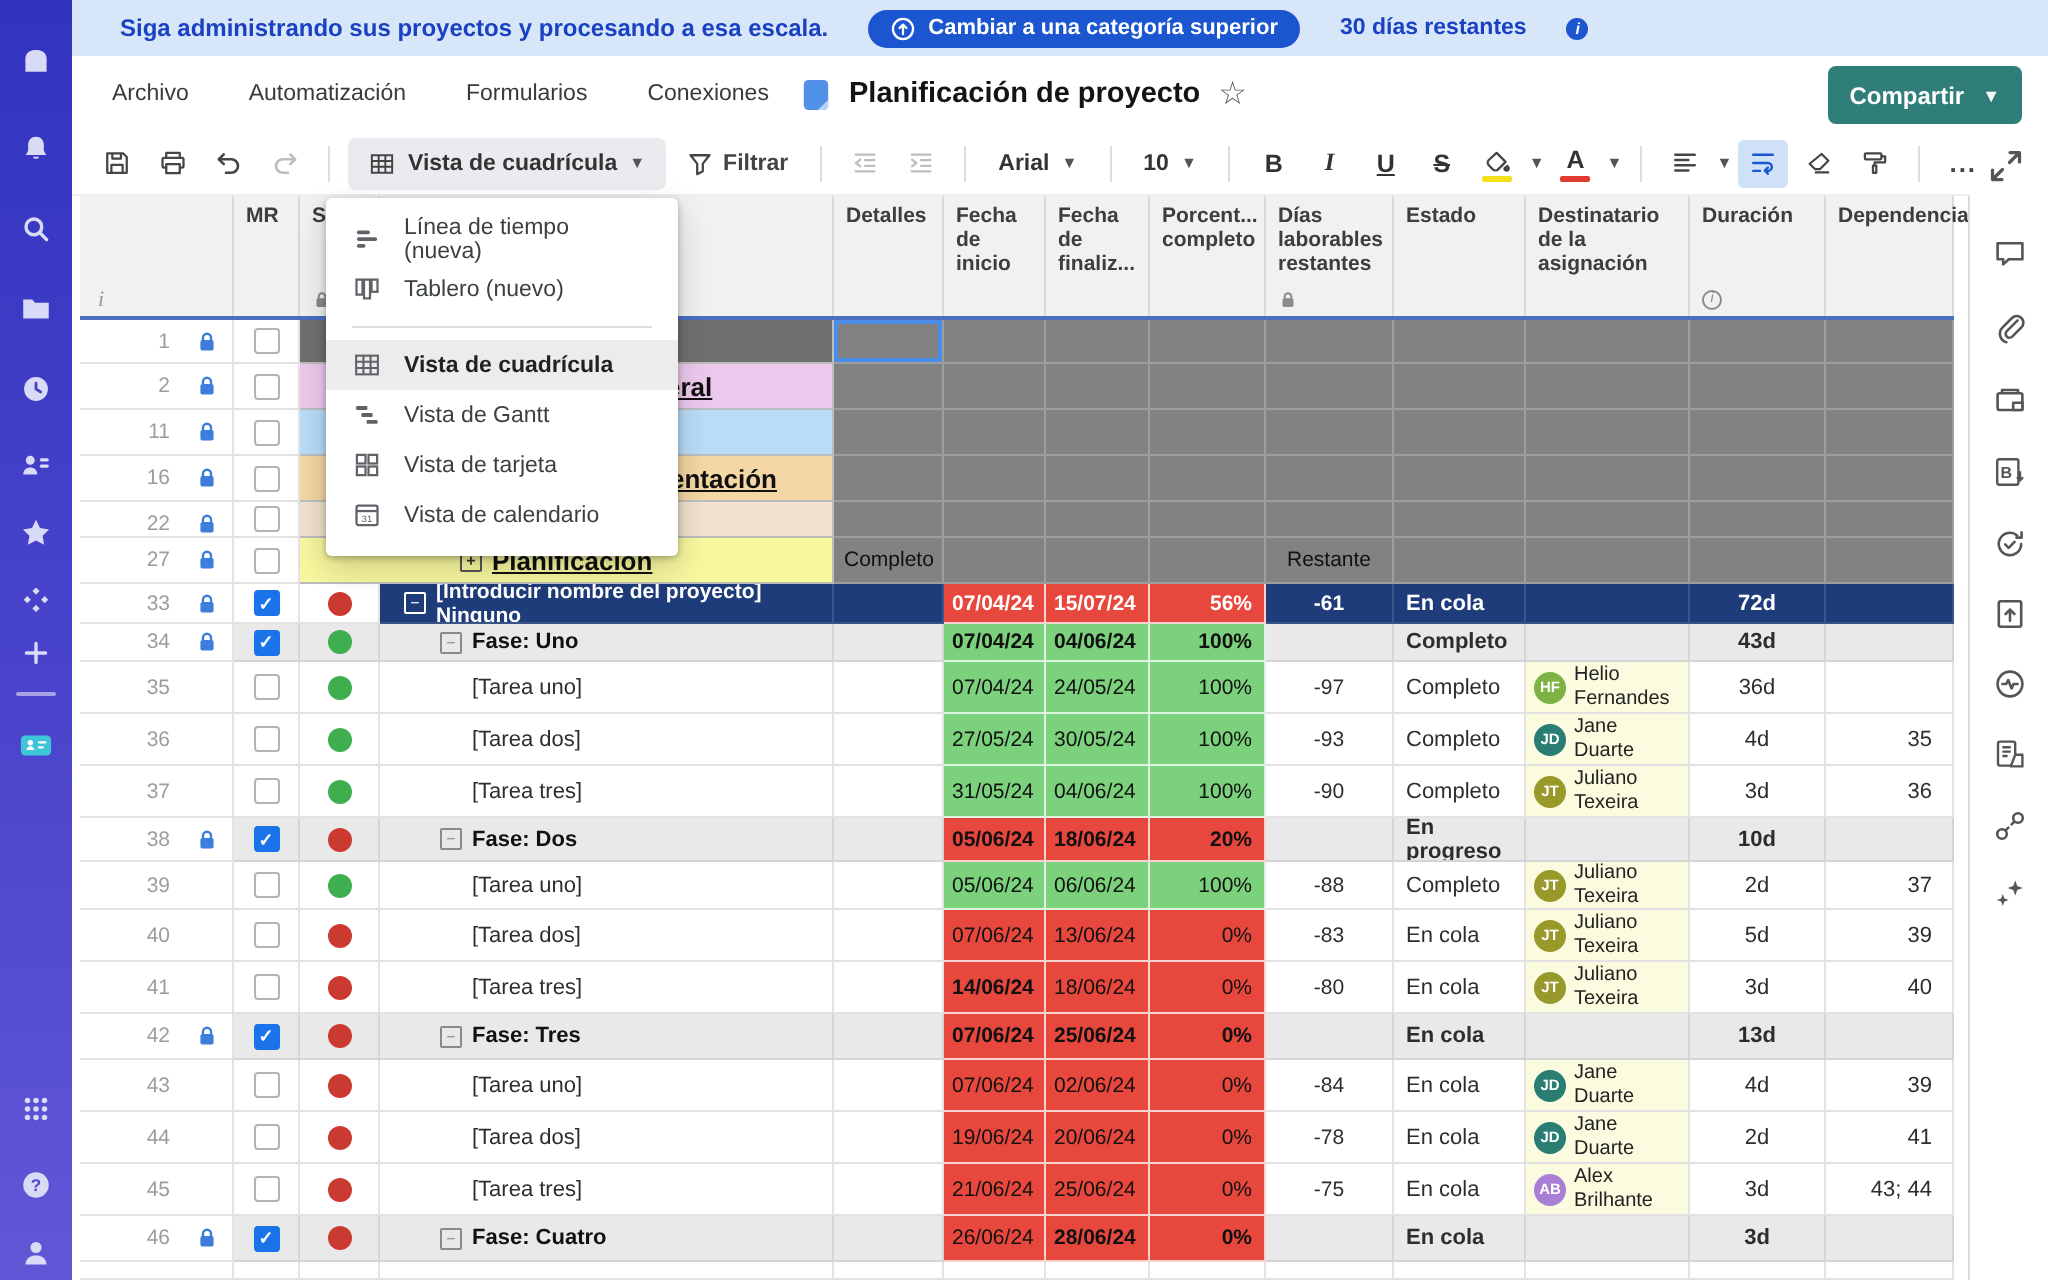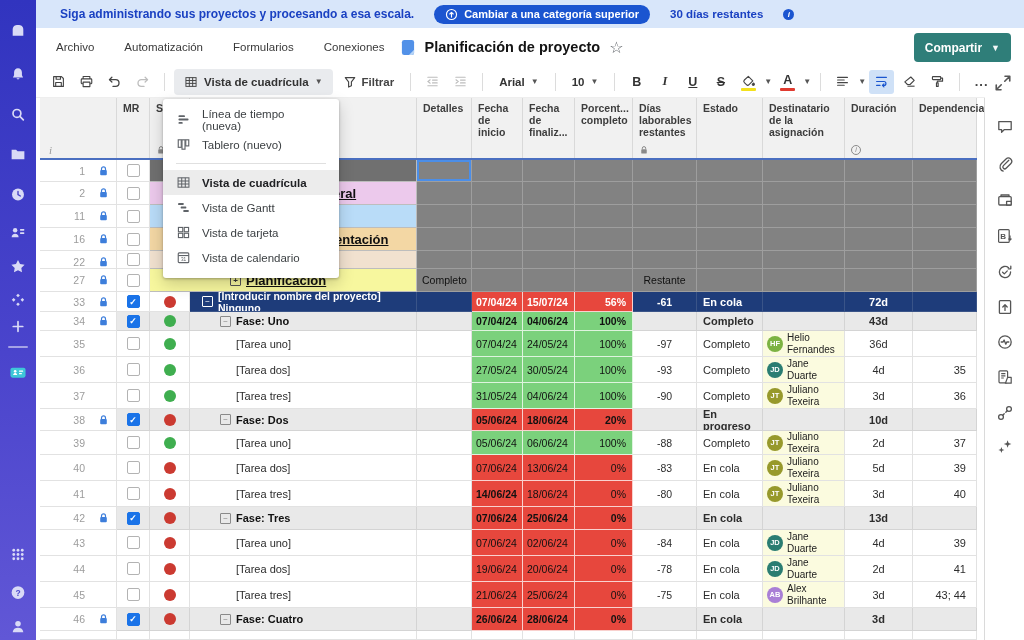--- a/index.html
+++ b/index.html
@@ -1125,21 +1125,21 @@
         </div>
         <div class="c ccenter bg-phase" style="width: 40px;">
           <span class="dot" style="background: rgb(203, 58, 49);"></span>
         </div>
         <div class="c bg-phase" style="width: 227px; padding-left: 30px; font-weight: bold;">
           <span class="mbox" style="color: rgb(138, 138, 138);">−</span>
           <span style="color: rgb(17, 17, 17);">Fase: Cuatro</span>
         </div>
         <div class="c bg-phase" style="width: 55px;"></div>
         <div class="c bg-red" style="width: 51px; padding-left: 4px;">
-          <span class="datetxt" style="font-weight: bold; color: rgb(17, 17, 17);">26/06/24</span>
+          <span class="datetxt" style="font-weight: normal; color: rgb(17, 17, 17);">26/06/24</span>
         </div>
         <div class="c bg-red" style="width: 52px; padding-left: 4px;">
           <span class="datetxt" style="font-weight: bold; color: rgb(17, 17, 17);">28/06/24</span>
         </div>
         <div class="c bg-red" style="width: 58px; justify-content: flex-end; padding-right: 6px;">
           <span class="datetxt" style="font-weight: bold; color: rgb(17, 17, 17);">0%</span>
         </div>
         <div class="c bg-phase" style="width: 64px; justify-content: center;"></div>
         <div class="c bg-phase" style="width: 66px; padding-left: 6px;">
           <span style="font-weight: bold;">En cola</span>

